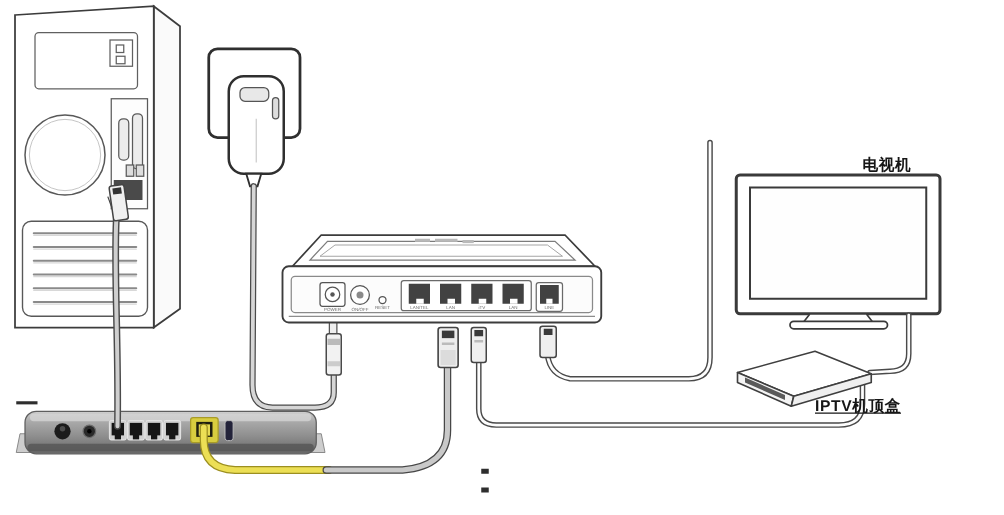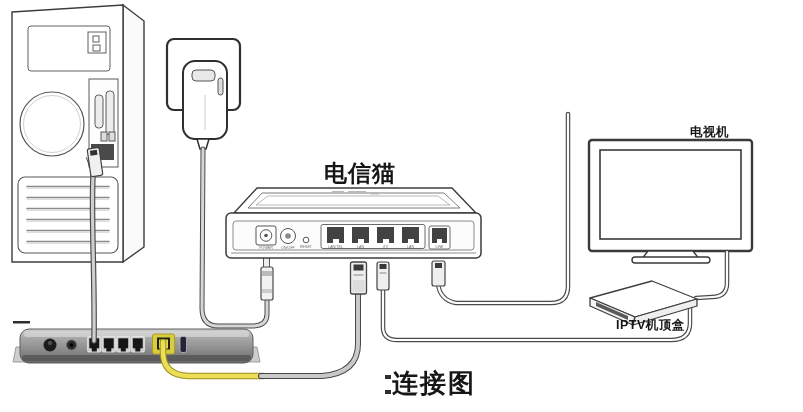--- a/index.html
+++ b/index.html
@@ -238,19 +238,17 @@
     <path d="M261,376 L322,376 Q358,373 358,344 L358,294" stroke="#c9c9c9" stroke-width="4"></path>
   </g>
   <g>
     <rect x="350.5" y="262" width="16" height="32" rx="2" fill="#ededed" stroke="#444444" stroke-width="1.3"></rect>
     <rect x="353.5" y="264.5" width="10" height="6" fill="#3a3a3a"></rect>
     <rect x="353.5" y="274" width="10" height="2" fill="#bbbbbb"></rect>
     <rect x="352.5" y="280" width="12" height="12" fill="#dcdcdc"></rect>
   </g>
 </svg>
 
-  <div class="lbl lbl-big" style="left:324px;top:162px;">电信猫</div>
   <div class="lbl lbl-small" style="left:690px;top:126px;">电视机</div>
-  <div class="lbl lbl-small" style="left:616px;top:319px;">IPTV机顶盒</div>
-  <div class="lbl lbl-caption" style="left:392px;top:370px;">连接图</div>
+  <div class="lbl lbl-small" style="left:652px;top:319px;text-decoration:underline;">IPTV机顶盒</div>
   <div class="frag" style="left:385px;top:375px;width:6px;height:4px;"></div>
   <div class="frag" style="left:385px;top:390px;width:6px;height:4px;"></div>
 </div>
 
 </body></html>

